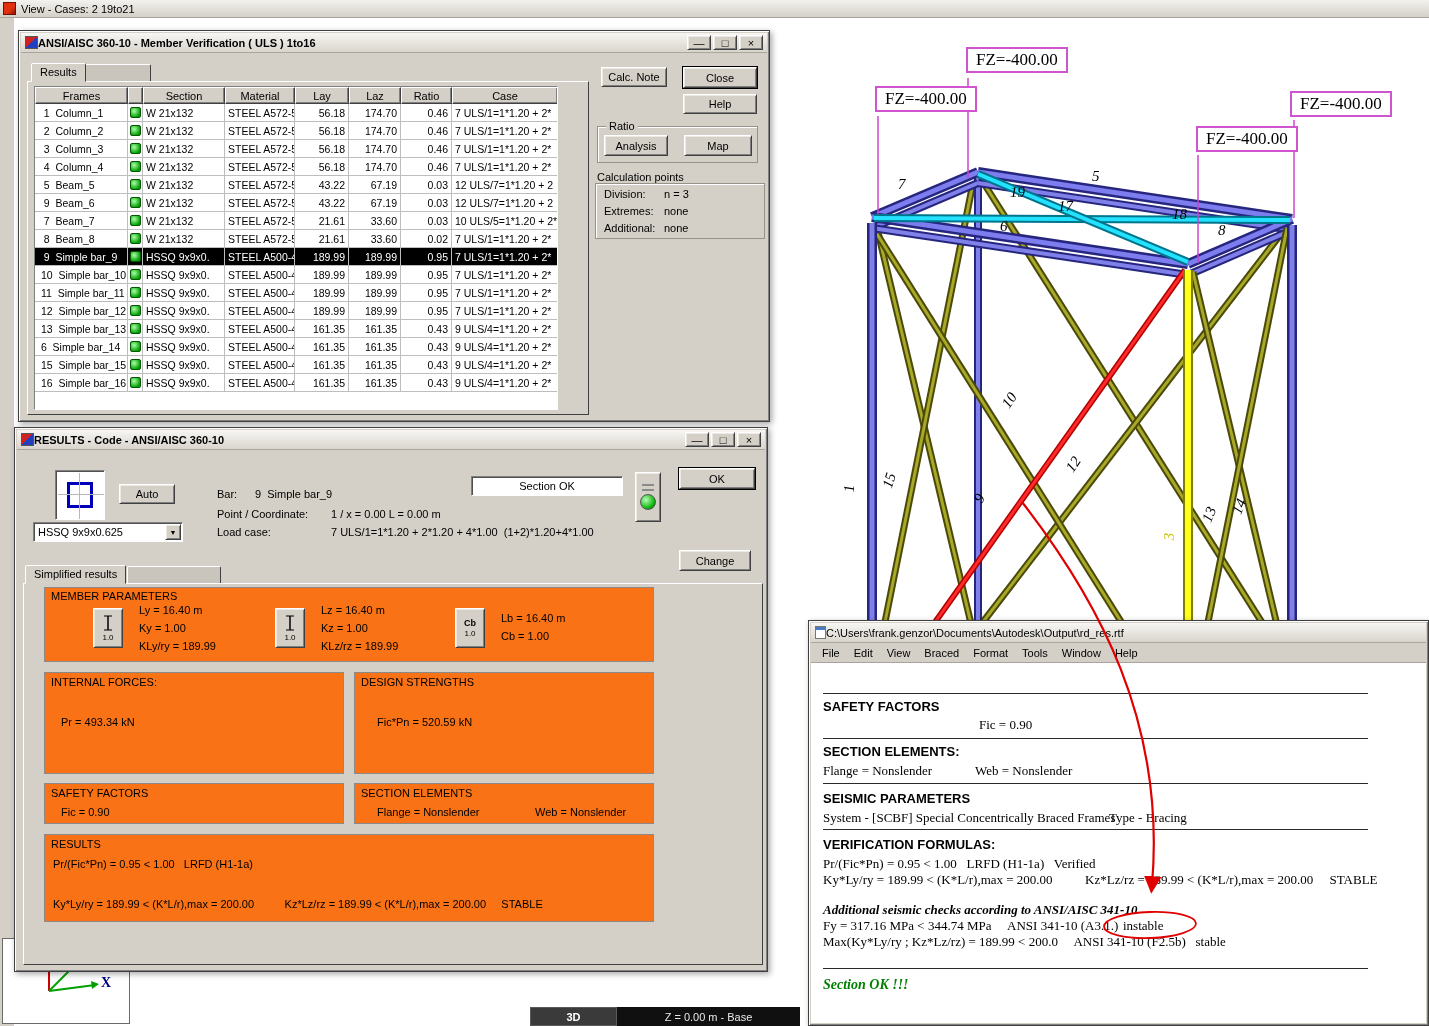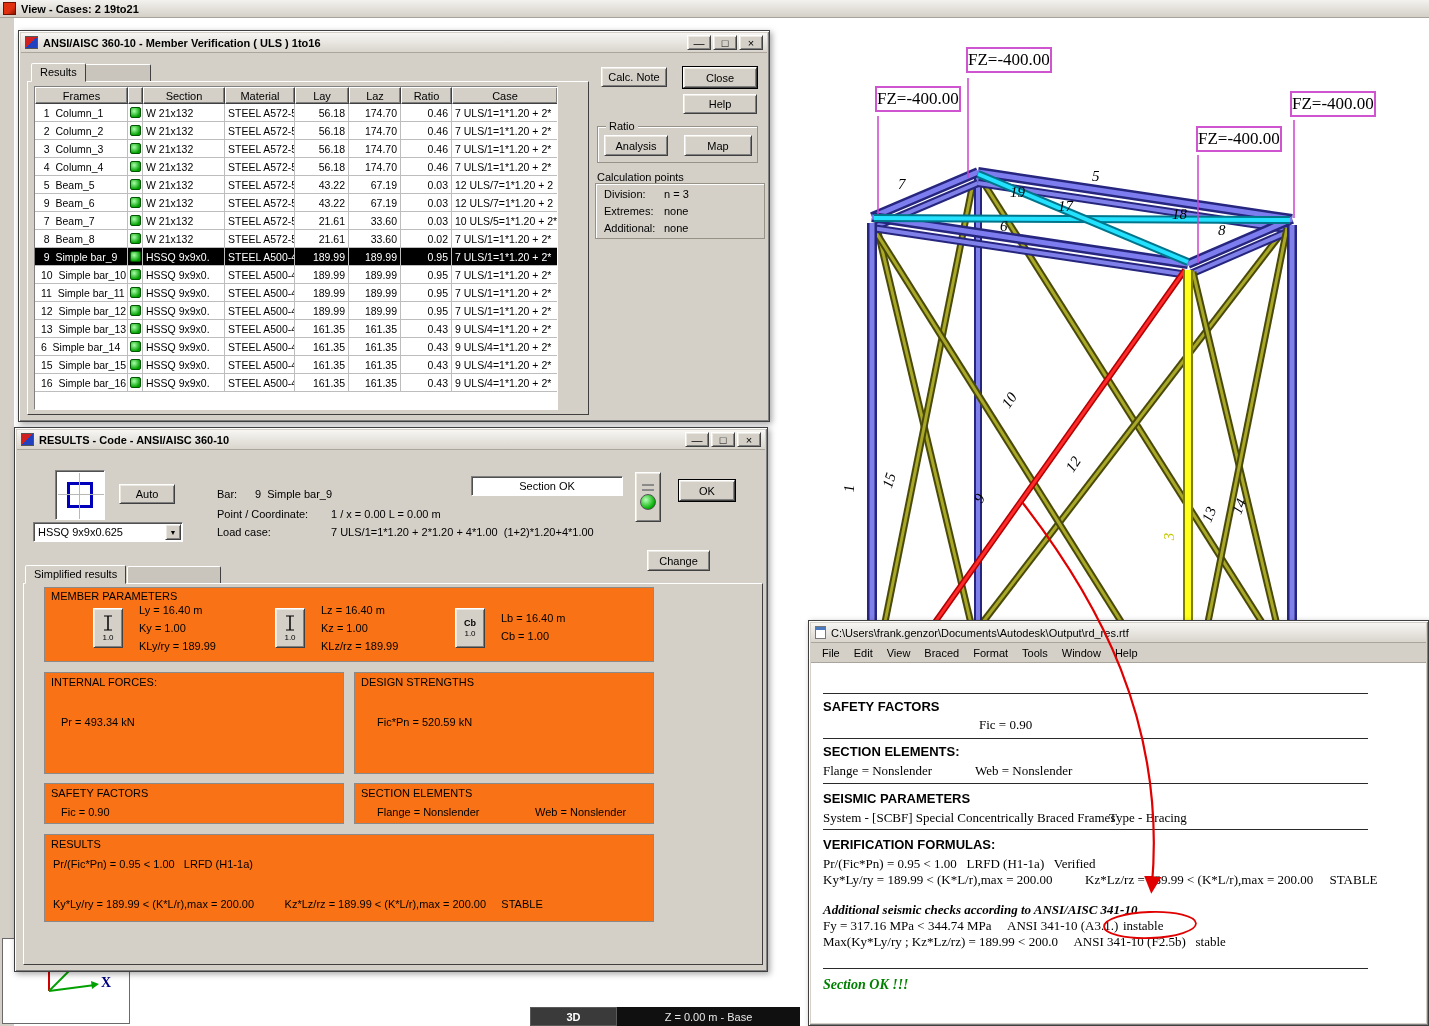--- a/index.html
+++ b/index.html
@@ -1,21 +1,21 @@
 <!DOCTYPE html>
 <html><head>
 <meta charset="utf-8">
 <style>
 *{margin:0;padding:0;box-sizing:border-box}
 body{width:1429px;height:1026px;overflow:hidden;font-family:"Liberation Sans",sans-serif;font-size:11px;color:#000;background:#d4d0c8}
 #stage{position:relative;width:1429px;height:1026px;background:#d4d0c8;overflow:hidden}
 .abs{position:absolute}
 
 .window{position:absolute;background:#d4d0c8;border:1px solid #404040;box-shadow:inset 1px 1px 0 #ffffff,inset -1px -1px 0 #808080,2px 2px 6px rgba(0,0,0,.35)}
-.titlebar{position:absolute;left:2px;top:2px;right:2px;height:20px;background:linear-gradient(#f7f6f3,#d9d5cd);display:flex;align-items:center;gap:5px;padding:0 4px;border-bottom:1px solid #aaa69e}
+.titlebar{position:absolute;left:2px;top:2px;right:2px;height:20px;background:linear-gradient(#f7f6f3,#d9d5cd);display:flex;align-items:center;padding:0 4px;border-bottom:1px solid #aaa69e}
 .titlebar .t{font-weight:bold;white-space:nowrap;overflow:hidden}
 .tbtns{margin-left:auto;display:flex;gap:2px}
 .winbtn{width:24px;height:15px;font-size:9px}
 .btn{background:#d4d0c8;border:1px solid;border-color:#fff #404040 #404040 #fff;box-shadow:inset 1px 1px 0 #ece9e2,inset -1px -1px 0 #808080;display:flex;align-items:center;justify-content:center;text-align:center;cursor:default;font-family:"Liberation Sans",sans-serif;font-size:11px}
 .btn.default{outline:1px solid #000}
 .sunken{background:#fff;border:1px solid;border-color:#808080 #fff #fff #808080;box-shadow:inset 1px 1px 0 #505050}
 .tab{position:absolute;background:#d4d0c8;border:1px solid;border-color:#fff #404040 transparent #fff;border-radius:2px 2px 0 0;padding:2px 8px;z-index:3}
 .tab.behind{background:#c9c5bd;z-index:1;padding-top:17px}
 .tabpanel{position:absolute;background:#d4d0c8;border:1px solid;border-color:#fff #404040 #404040 #fff;z-index:2}
 .groupbox{position:absolute;background:#f97316;border:1px solid #8a8a8a}
@@ -30,32 +30,32 @@
 .td.num{justify-content:flex-end}
 .trow.sel .td{background:#000;color:#fff}
 .c-member{width:93px}.c-icon{width:15px;justify-content:center;padding:0}.c-section{width:82px}.c-material{width:70px}.c-lay{width:54px}.c-laz{width:52px}.c-ratio{width:51px}.c-case{width:105px;border-right:none}
 .okicon{width:11px;height:11px;border-radius:2px;border:1px solid #035703;background:radial-gradient(circle at 35% 35%,#aaffaa,#00a000 75%)}
 
 .doc-h{position:absolute;font:bold 13px "Liberation Sans",sans-serif;white-space:pre}
 .doc-b{position:absolute;font:13px "Liberation Serif",serif;white-space:pre}
 .doc-hi{position:absolute;font:bold italic 13px "Liberation Serif",serif;white-space:pre}
 .hrline{position:absolute;left:12px;width:545px;height:0;border-top:1px solid #2a2a2a}
 
-.fz{position:absolute;background:#fff;border:2px solid #cf54cf;font:17px "Liberation Serif",serif;padding:1px 0;white-space:nowrap;z-index:2}
+.fz{position:absolute;background:#fff;border:2px solid #cf54cf;font:17px "Liberation Serif",serif;padding:1px 8px;white-space:nowrap;z-index:2}
 .memnum{position:absolute;font:italic 15px "Liberation Serif",serif;color:#000;z-index:2}
 .menuitem{padding:2px 7px}
 .plabel{position:absolute;white-space:pre;font-size:11px}
 </style>
 </head>
 <body>
 <div id="stage">
 
 <div class="abs" style="left:0;top:0;width:1429px;height:18px;background:linear-gradient(#f4f2ef,#d4d0c8);border-bottom:1px solid #a8a49c;display:flex;align-items:center;gap:5px;padding:0 3px;z-index:50">
   <span style="width:13px;height:13px;background:linear-gradient(135deg,#e03010 60%,#8a1400);border:1px solid #701000;display:inline-block"></span>
-  <span class="t" style="font-weight:bold">View - Cases: 2 19to21</span>
+  <span class="t" style="font-weight:normal">View - Cases: 2 19to21</span>
 </div>
 
 <div class="abs" style="left:14px;top:18px;width:1415px;height:1008px;background:#fff;z-index:1">
   <svg width="1415" height="1008" viewBox="14 18 1415 1008" style="position:absolute;left:0;top:0">
 
     <g>
       <line x1="983" y1="182" x2="1287" y2="662" stroke="#4a4a08" stroke-width="7"></line>
           <line x1="983" y1="182" x2="1287" y2="662" stroke="#aaa828" stroke-width="3"></line>
       <line x1="1287" y1="226" x2="983" y2="622" stroke="#4a4a08" stroke-width="7"></line>
           <line x1="1287" y1="226" x2="983" y2="622" stroke="#aaa828" stroke-width="3"></line>
@@ -407,22 +407,22 @@
   <span class="plabel" style="left:202px;top:98px">Load case:</span>
   <span class="plabel" style="left:316px;top:98px">7 ULS/1=1*1.20 + 2*1.20 + 4*1.00  (1+2)*1.20+4*1.00</span>
   <div class="sunken" style="position:absolute;left:456px;top:48px;width:152px;height:20px;display:flex;align-items:center;justify-content:center">
     <span>Section OK</span>
   </div>
   <div class="btn" style="position:absolute;left:620px;top:44px;width:26px;height:50px;flex-direction:column;gap:3px">
     <span style="width:12px;height:2px;background:#8a8a8a"></span>
     <span style="width:12px;height:2px;background:#8a8a8a"></span>
     <span style="width:16px;height:16px;border-radius:50%;border:1px solid #555;background:radial-gradient(circle at 35% 35%,#b8ffb8,#00b000 70%,#005800)"></span>
   </div>
-  <div class="btn default" style="position:absolute;left:664px;top:52px;width:56px;height:21px">OK</div>
-  <div class="btn" style="position:absolute;left:632px;top:122px;width:63px;height:21px">Change</div>
+  <div class="btn default" style="position:absolute;left:664px;top:40px;width:76px;height:21px">OK</div>
+  <div class="btn" style="position:absolute;left:664px;top:122px;width:72px;height:21px">Change</div>
   <div class="btn" style="position:absolute;left:664px;top:213px;width:72px;height:21px">Forces</div>
   <div class="btn" style="position:absolute;left:664px;top:330px;width:72px;height:21px">Calc. Note</div>
   <div class="btn" style="position:absolute;left:664px;top:403px;width:72px;height:21px">Help</div>
 
   <div class="tab" style="left:10px;top:137px;height:19px">Simplified results</div>
   <div class="tab behind" style="left:112px;top:138px;height:18px">Detailed results</div>
   <div class="tabpanel" style="left:8px;top:155px;width:740px;height:382px">
 
     <div class="groupbox" style="left:20px;top:3px;width:610px;height:75px">
       <span class="glabel" style="top:2px">MEMBER PARAMETERS</span>

